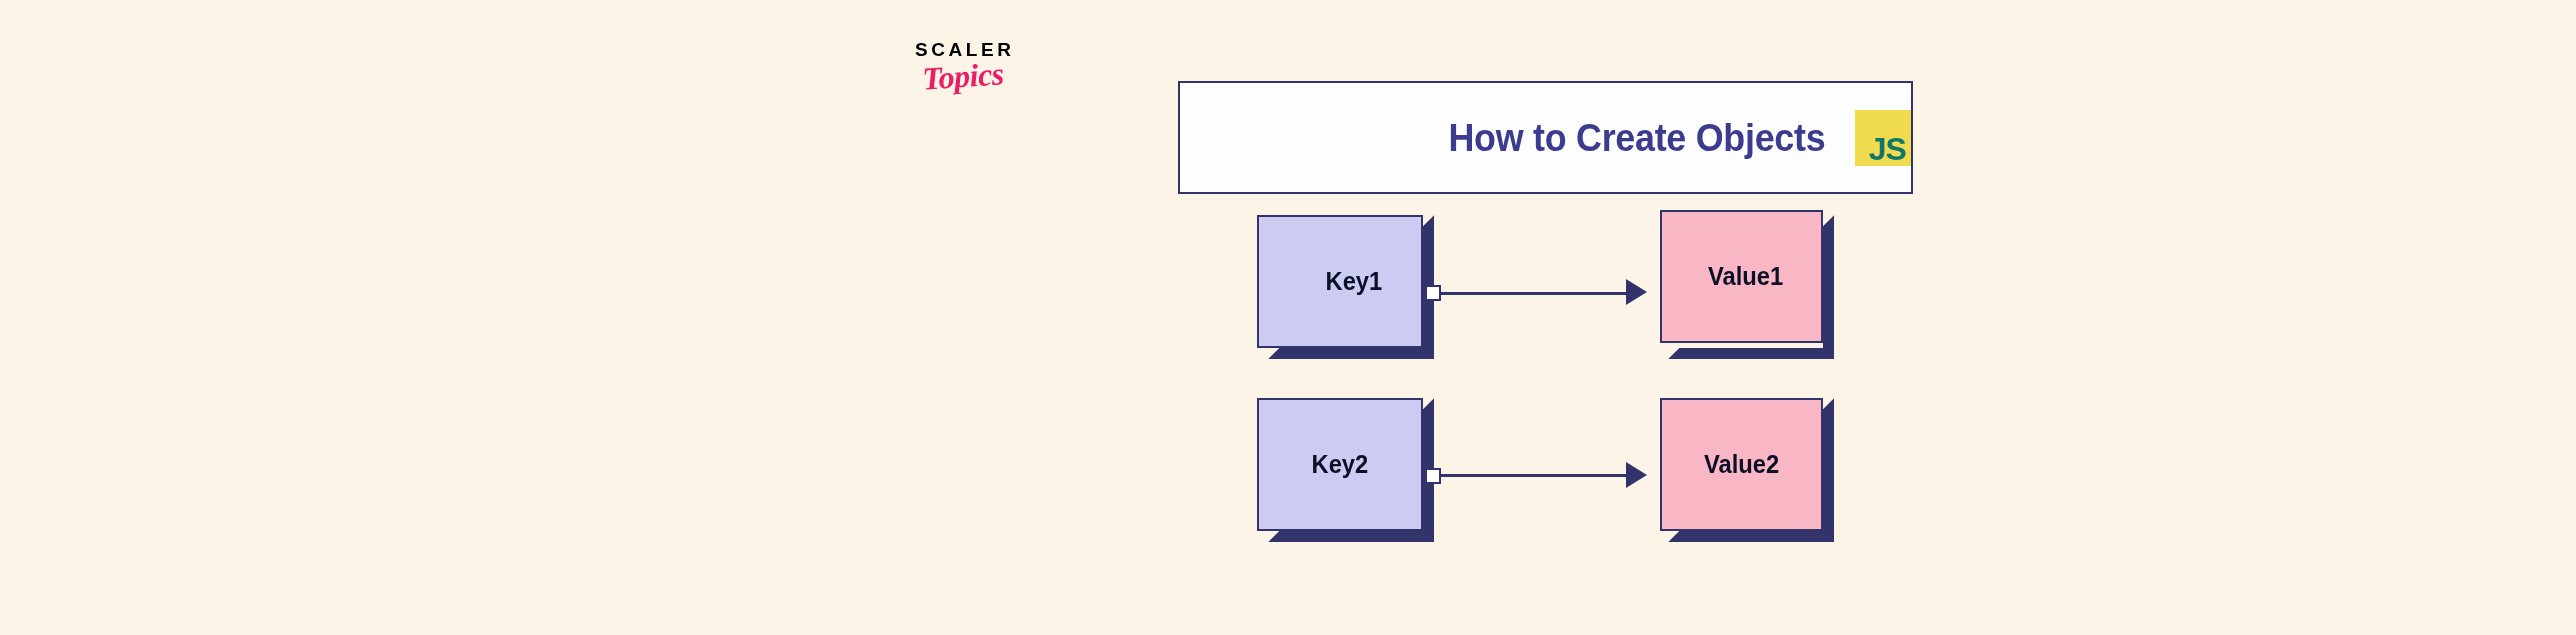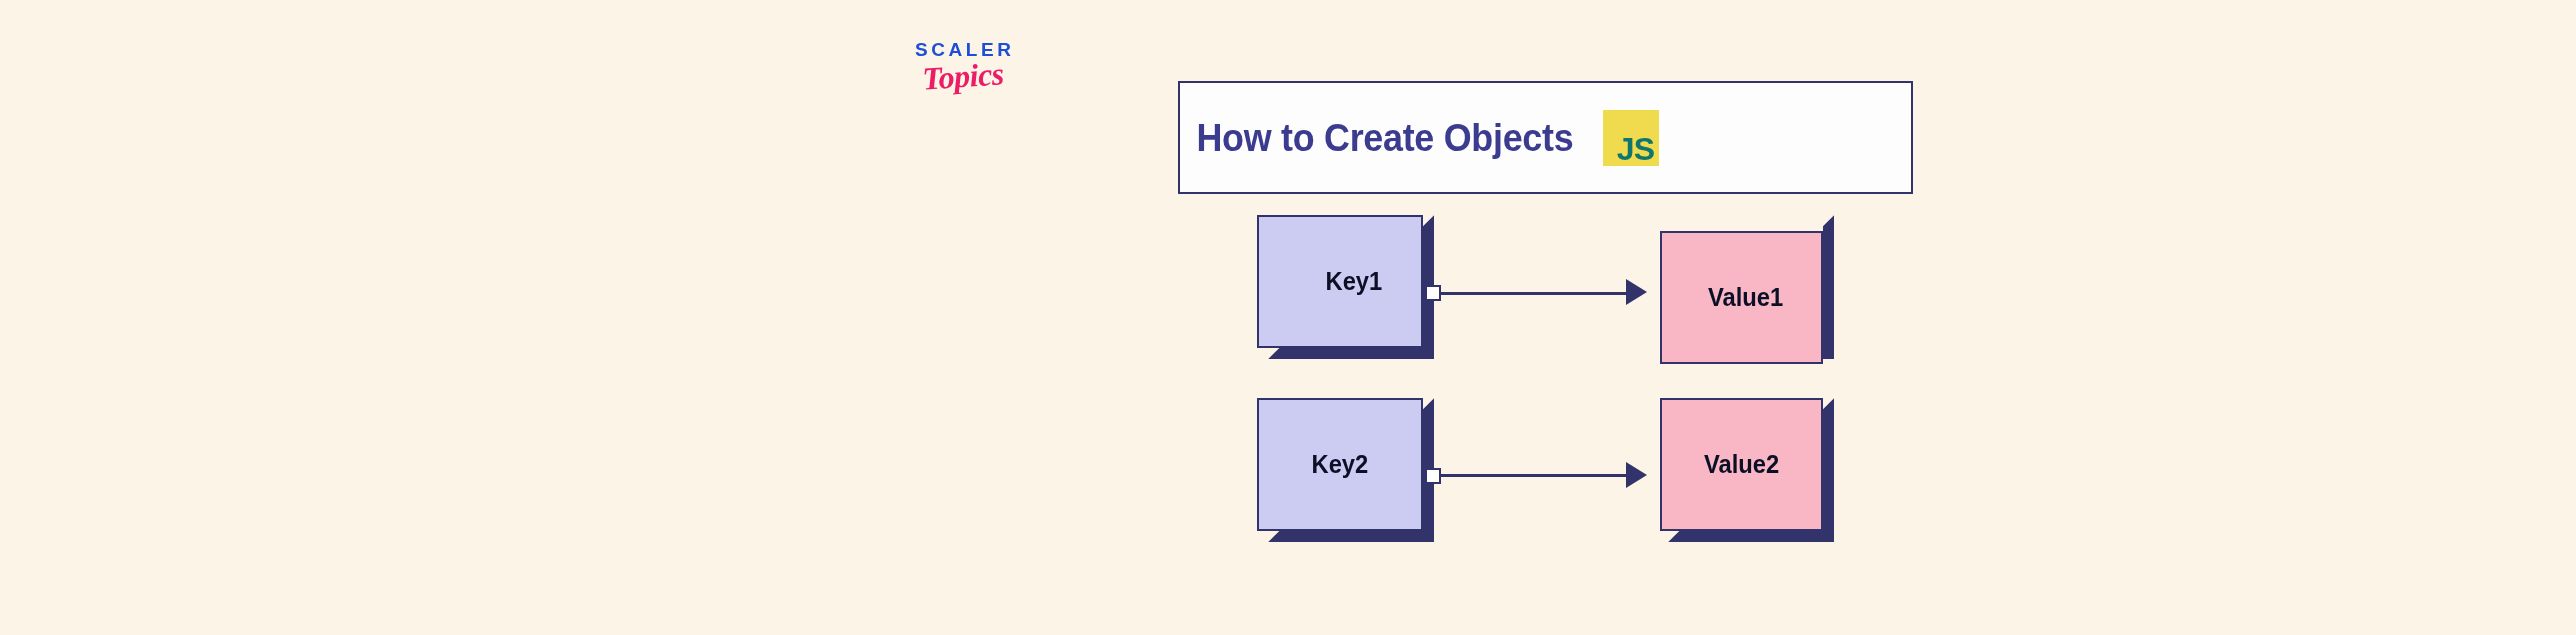--- a/index.html
+++ b/index.html
@@ -31,21 +31,21 @@
     top: 40px;
     width: 134px;
     height: 72px;
     text-align: center;
   }
   #logo-scaler {
     font-family: "Liberation Sans", sans-serif;
     font-weight: bold;
     font-size: 19px;
     letter-spacing: 3.6px;
-    color: #1d4ed8;
+    color: #000000;
     line-height: 1;
     display: block;
     text-indent: 3.6px;
   }
   #logo-topics {
     font-family: "Liberation Serif", serif;
     font-style: italic;
     font-weight: bold;
     font-size: 32px;
     color: #ED1C67;
@@ -61,21 +61,21 @@
     position: absolute;
     left: 1178px;
     top: 81px;
     width: 735px;
     height: 113px;
     background: #FDFDFD;
     border: 2.1px solid #33336B;
     box-sizing: border-box;
     display: flex;
     align-items: center;
-    justify-content: flex-start;
+    justify-content: flex-end;
   }
   #title-text {
     font-family: "Liberation Sans", sans-serif;
     font-weight: bold;
     font-size: 39px;
     color: #3B3B8F;
     letter-spacing: -0.3px;
     white-space: nowrap;
     transform: scaleX(0.92);
     transform-origin: center;
@@ -176,21 +176,21 @@
   <div class="node key" style="left:1257px; top:215px; width:166px; height:133px;padding-left:28px;">
     <span class="node-label">Key1</span>
   </div>
 
   <div class="connector-line" style="left:1437px; top:292px; width:191px;"></div>
   <div class="connector-head" style="left:1626px; top:279px;"></div>
   <div class="connector-square" style="left:1425px; top:285px;"></div>
 
   <div class="face-right" style="left:1823px; top:215px; width:11.3px; height:144px;"></div>
   <div class="face-bottom" style="left:1668px; top:348px; width:166px; height:11.3px;"></div>
-  <div class="node value" style="left:1660px; top:231px; width:163px; height:133px;padding-left:9px;">
+  <div class="node value" style="left:1660px; top:210px; width:163px; height:133px;padding-left:9px;">
     <span class="node-label">Value1</span>
   </div>
 
   <div class="face-right" style="left:1423px; top:398px; width:11.3px; height:144px;"></div>
   <div class="face-bottom" style="left:1268px; top:531px; width:166px; height:11.3px;"></div>
   <div class="node key" style="left:1257px; top:398px; width:166px; height:133px;">
     <span class="node-label">Key2</span>
   </div>
 
   <div class="connector-line" style="left:1437px; top:474px; width:191px;"></div>

